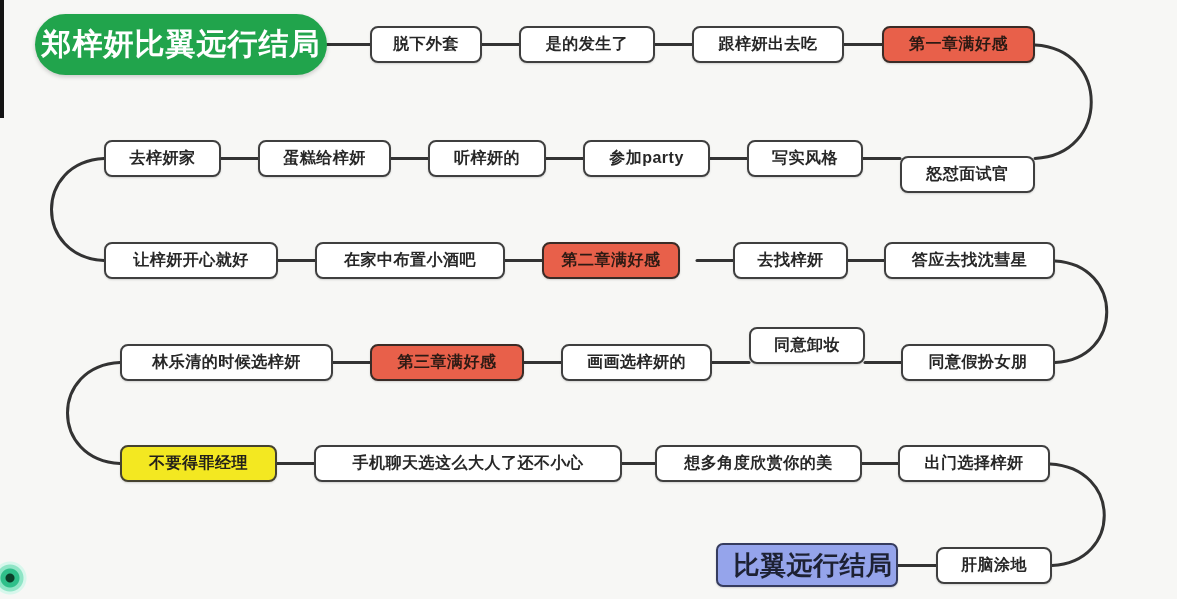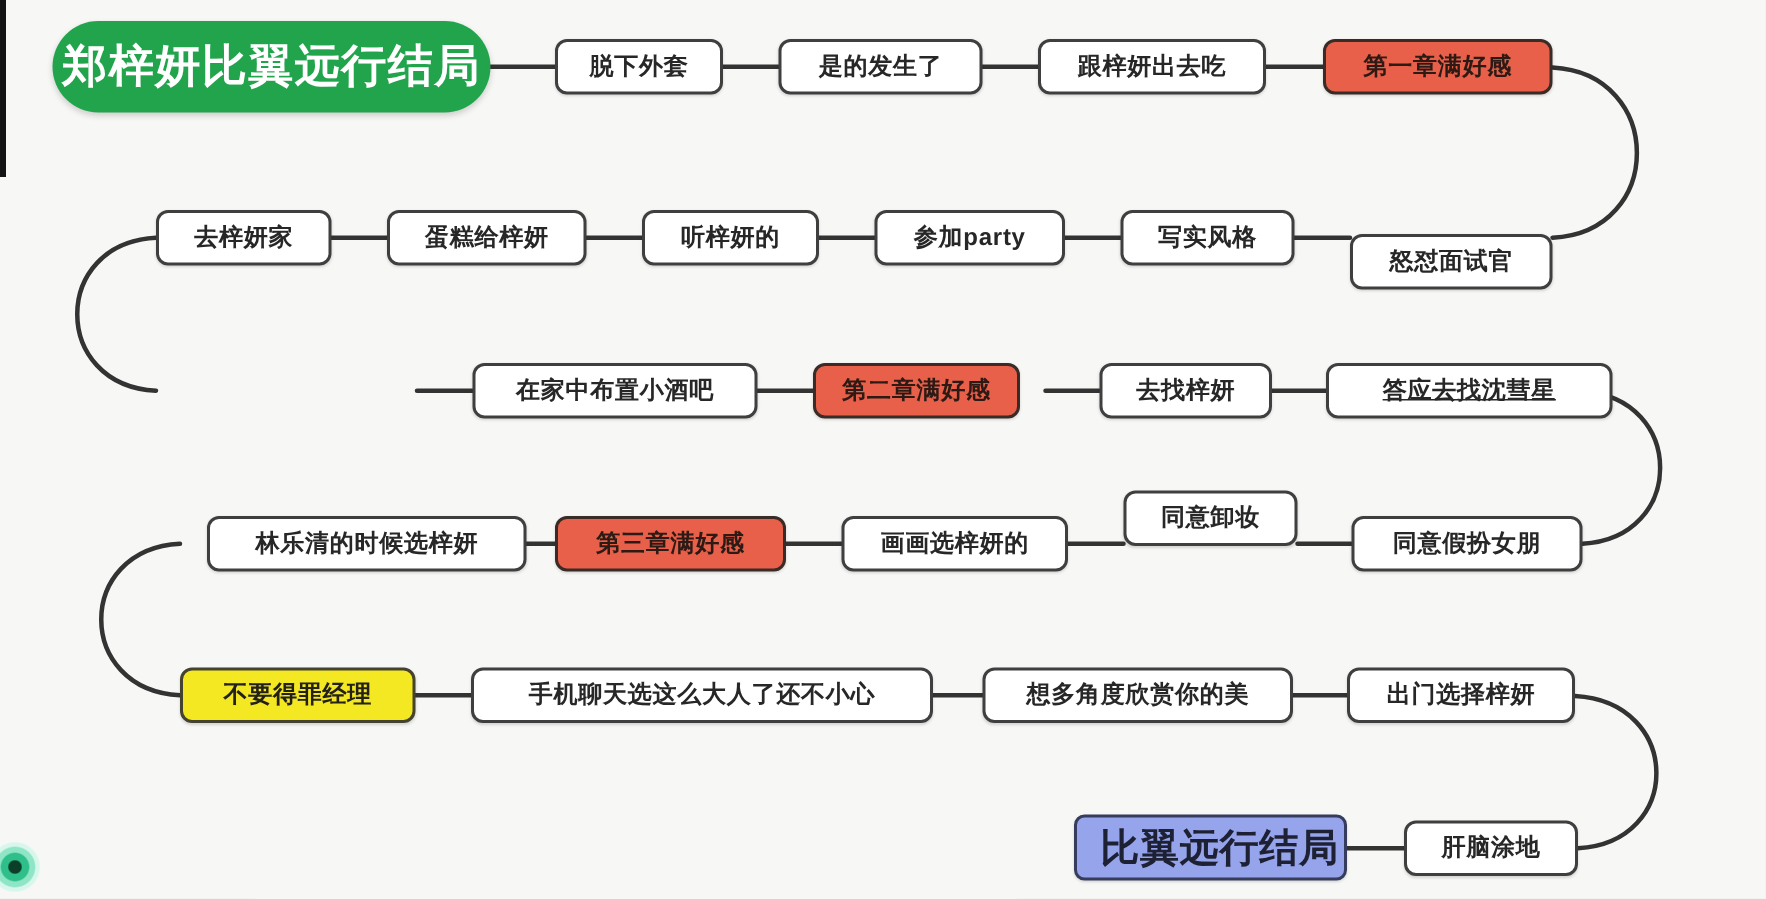--- a/index.html
+++ b/index.html
@@ -122,30 +122,31 @@
   <div class="node" style="left:692px;top:26px;width:152px;">跟梓妍出去吃</div>
   <div class="node chapter" style="left:882px;top:26px;width:153px;">第一章满好感</div>
 
   <div class="node" style="left:900px;top:156px;width:135px;">怒怼面试官</div>
   <div class="node" style="left:747px;top:140px;width:116px;">写实风格</div>
   <div class="node" style="left:583px;top:140px;width:127px;">参加party</div>
   <div class="node" style="left:428px;top:140px;width:118px;">听梓妍的</div>
   <div class="node" style="left:258px;top:140px;width:133px;">蛋糕给梓妍</div>
   <div class="node" style="left:104px;top:140px;width:117px;">去梓妍家</div>
 
+  <div class="node" style="left:104px;top:242px;width:174px;">让梓妍开心就好</div>
   <div class="node" style="left:315px;top:242px;width:190px;">在家中布置小酒吧</div>
   <div class="node chapter" style="left:542px;top:242px;width:138px;">第二章满好感</div>
   <div class="node" style="left:733px;top:242px;width:115px;">去找梓妍</div>
-  <div class="node" style="left:884px;top:242px;width:191px;text-decoration:underline;">答应去找沈彗星</div>
+  <div class="node" style="left:884px;top:242px;width:171px;">答应去找沈彗星</div>
 
   <div class="node" style="left:901px;top:344px;width:154px;">同意假扮女朋</div>
   <div class="node" style="left:749px;top:327px;width:116px;">同意卸妆</div>
   <div class="node" style="left:561px;top:344px;width:151px;">画画选梓妍的</div>
   <div class="node chapter" style="left:370px;top:344px;width:154px;">第三章满好感</div>
-  <div class="node" style="left:120px;top:344px;width:213px;margin-left:18px;">林乐清的时候选梓妍</div>
+  <div class="node" style="left:120px;top:344px;width:213px;">林乐清的时候选梓妍</div>
 
   <div class="node warning" style="left:120px;top:445px;width:157px;">不要得罪经理</div>
   <div class="node" style="left:314px;top:445px;width:308px;">手机聊天选这么大人了还不小心</div>
   <div class="node" style="left:655px;top:445px;width:207px;">想多角度欣赏你的美</div>
   <div class="node" style="left:898px;top:445px;width:152px;">出门选择梓妍</div>
 
   <div class="node" style="left:936px;top:547px;width:116px;">肝脑涂地</div>
   <div class="node ending" style="left:716px;top:543px;width:182px;padding-left:12px;">比翼远行结局</div>
 
   <div class="float-dot"></div>

